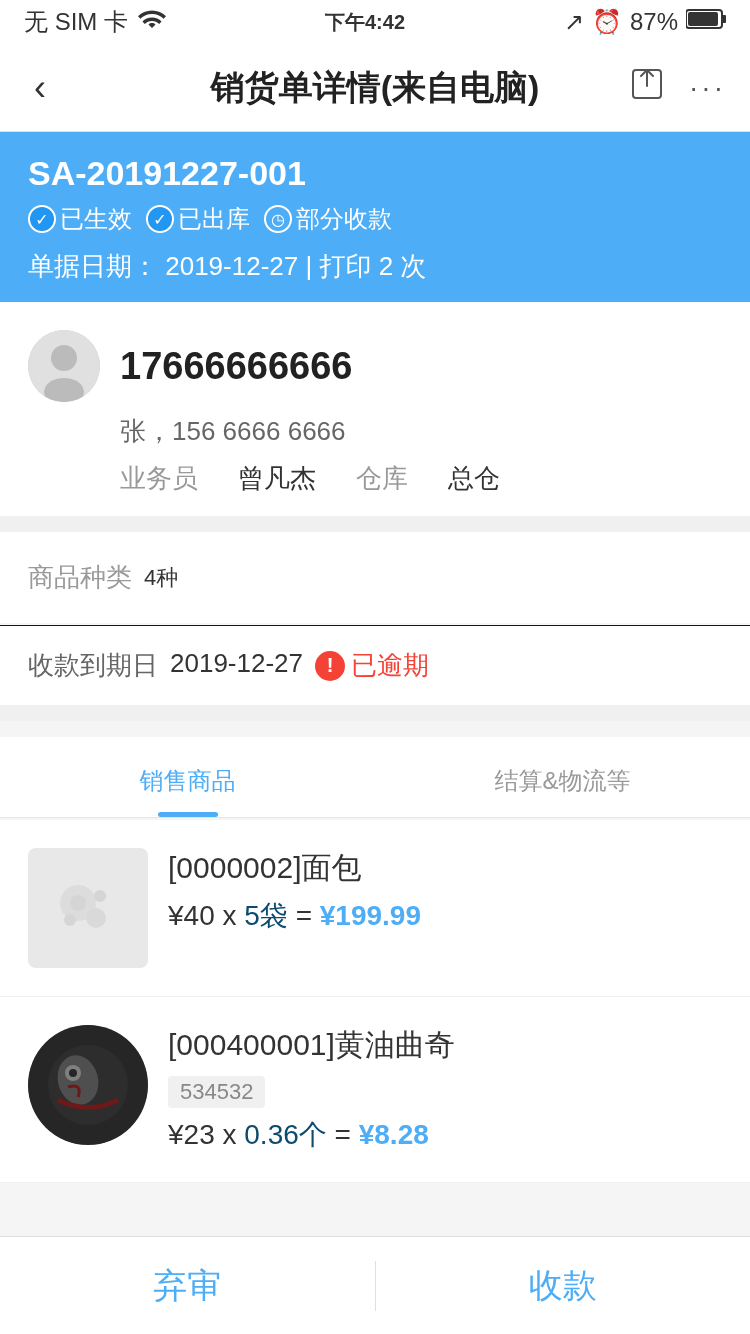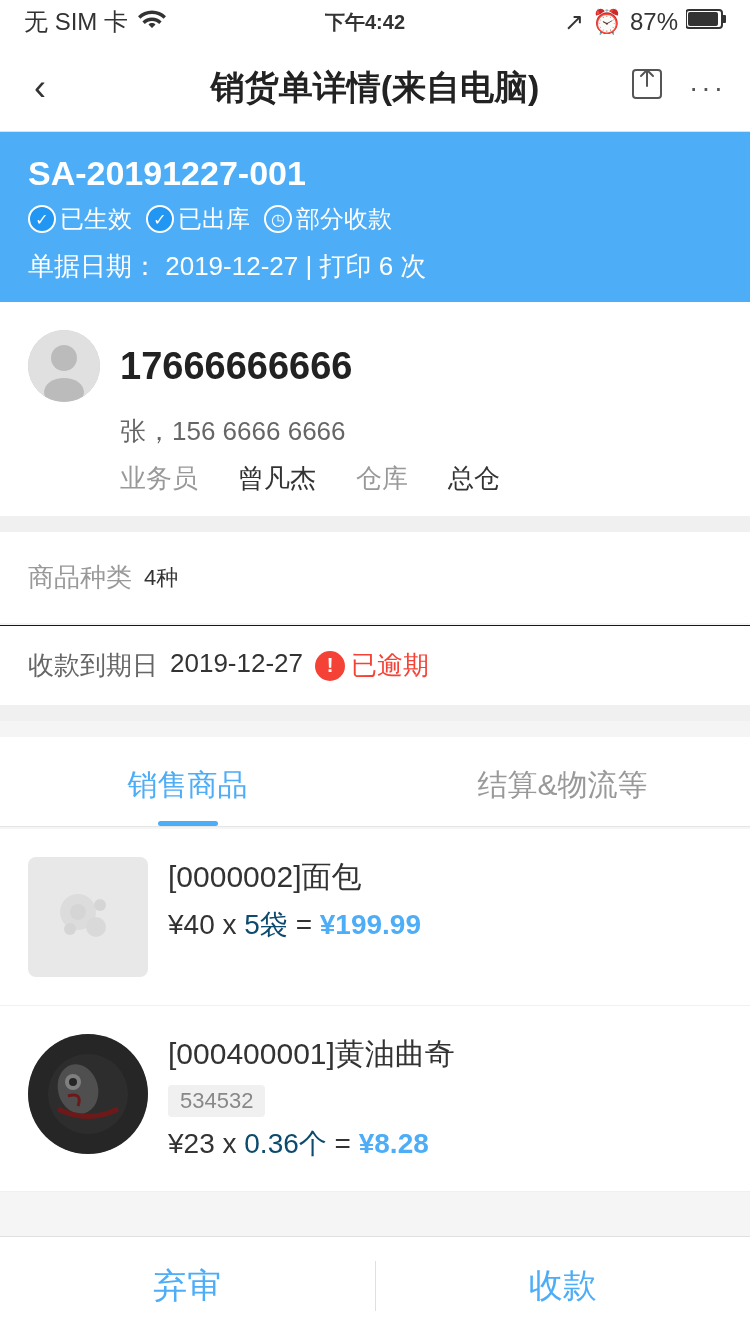--- a/index.html
+++ b/index.html
@@ -240,21 +240,21 @@
       margin-top: 16px;
       border-bottom: 1px solid #e5e5e5;
     }
     .tabs-row {
       display: flex;
     }
     .tab-item {
       flex: 1;
       text-align: center;
       padding: 28px 16px 20px;
-      font-size: 30px;
+      font-size: 24px;
       color: #999;
       position: relative;
       cursor: pointer;
     }
     .tab-item.active {
       color: #4DADF7;
     }
     .tab-item.active::after {
       content: '';
       position: absolute;
@@ -401,21 +401,21 @@
         <span>已出库</span>
       </div>
       <div class="badge">
         <div class="badge-clock">◷</div>
         <span>部分收款</span>
       </div>
     </div>
     <div class="order-date-row" style="margin-top:14px;">
       <span>单据日期：</span>
       <span>2019-12-27</span>
-      <span>| 打印 6 次</span>
+      <span>| 打印 2 次</span>
     </div>
   </div>
 
   <div class="customer-section">
     <div class="customer-row">
       <div class="avatar">
         <svg viewBox="0 0 72 72" xmlns="http://www.w3.org/2000/svg">
           <circle cx="36" cy="36" r="36" fill="#e0e0e0"></circle>
           <circle cx="36" cy="28" r="13" fill="#bbb"></circle>
           <ellipse cx="36" cy="62" rx="20" ry="14" fill="#bbb"></ellipse>

